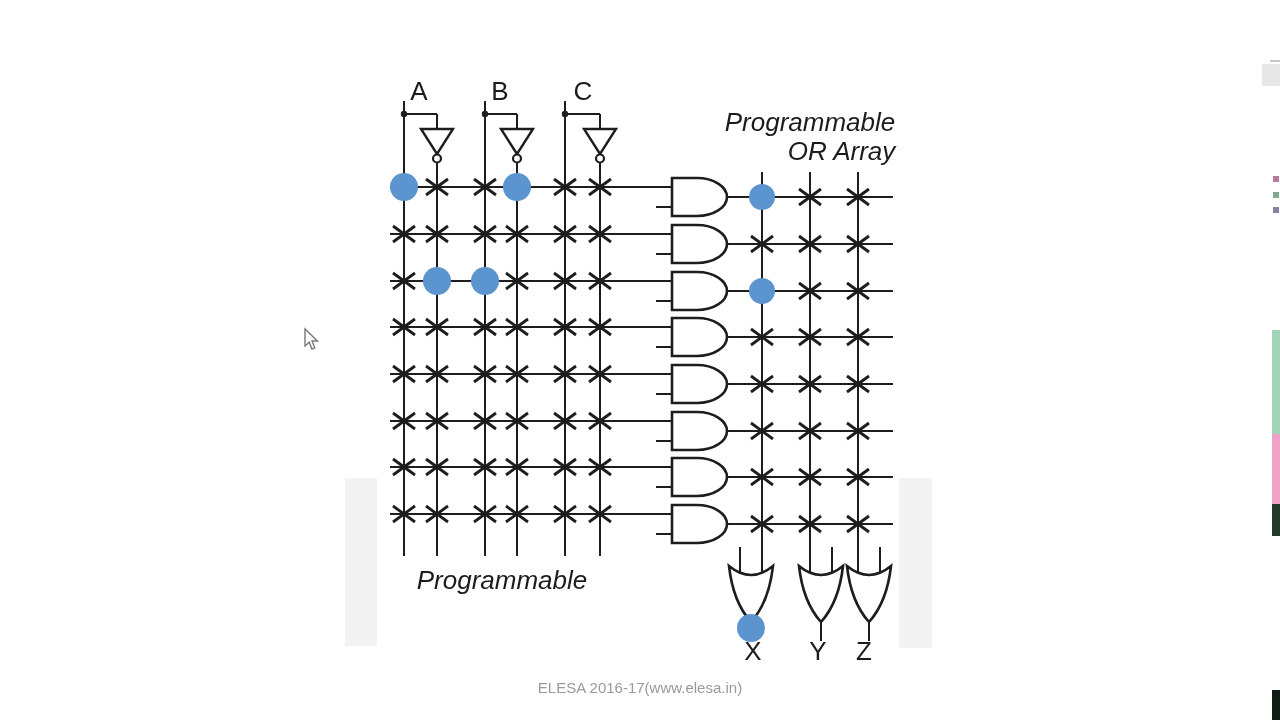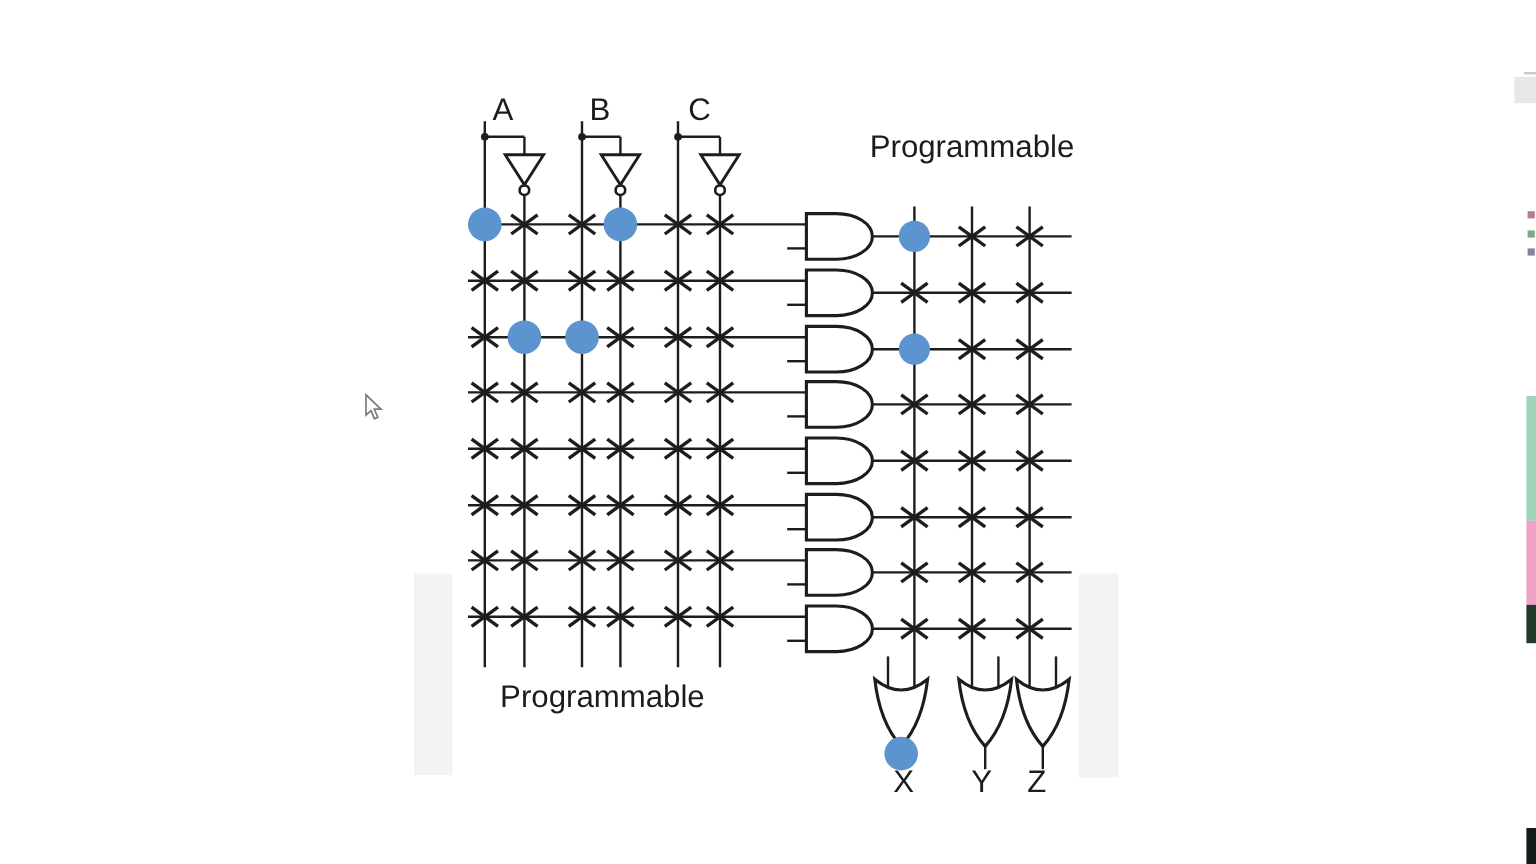--- a/index.html
+++ b/index.html
@@ -8,21 +8,21 @@
     font-family:"Liberation Sans",sans-serif;overflow:hidden;
   }
   #circuit{position:absolute;left:0;top:0;}
   .watermark{position:absolute;background:#f3f3f3;}
   .io-label{
     position:absolute;transform:translateX(-50%);
     font-size:26px;color:#1c1c1c;white-space:nowrap;
   }
   .array-title{
     position:absolute;transform:translateX(-50%);
-    font-size:26px;line-height:29px;text-align:right;color:#1c1c1c;white-space:nowrap;
+    font-size:26px;line-height:29px;text-align:right;color:#1c1c1c;white-space:nowrap;font-style:italic;
   }
   .footer{
     position:absolute;left:0;right:0;top:679px;text-align:center;
     font-size:15px;color:#9a9a9a;
   }
   .cursor{position:absolute;width:24px;height:28px;}
 </style>
 </head>
 <body>
 
@@ -241,25 +241,27 @@
   <div class="io-label" style="left:419px;top:76px">A</div>
   <div class="io-label" style="left:500px;top:76px">B</div>
   <div class="io-label" style="left:583px;top:76px">C</div>
 
   <div class="io-label" style="left:753px;top:636px">X</div>
   <div class="io-label" style="left:818px;top:636px">Y</div>
   <div class="io-label" style="left:864px;top:636px">Z</div>
 
   <div class="array-title" style="left:810px;top:108px">
     <div>Programmable</div>
+    <div>OR Array</div>
   </div>
   <div class="array-title" style="left:502px;top:566px">
     <div>Programmable</div>
   </div>
 
+  <div class="footer">ELESA 2016-17(www.elesa.in)</div>
 
   <div id="right-strip">
       <div style="position: absolute; left: 1270px; top: 60px; width: 10px; height: 2px; background: rgb(201, 201, 201);"></div>
       <div style="position: absolute; left: 1262px; top: 64px; width: 18px; height: 22px; background: rgb(231, 231, 231);"></div>
       <div style="position: absolute; left: 1273px; top: 176px; width: 6px; height: 6px; background: rgb(181, 123, 151);"></div>
       <div style="position: absolute; left: 1273px; top: 192px; width: 6px; height: 6px; background: rgb(127, 169, 140);"></div>
       <div style="position: absolute; left: 1273px; top: 207px; width: 6px; height: 6px; background: rgb(142, 128, 165);"></div>
       <div style="position: absolute; left: 1272px; top: 330px; width: 8px; height: 104px; background: rgb(162, 212, 184);"></div>
       <div style="position: absolute; left: 1272px; top: 434px; width: 8px; height: 70px; background: rgb(240, 162, 198);"></div>
       <div style="position: absolute; left: 1272px; top: 504px; width: 8px; height: 32px; background: rgb(34, 58, 44);"></div>

